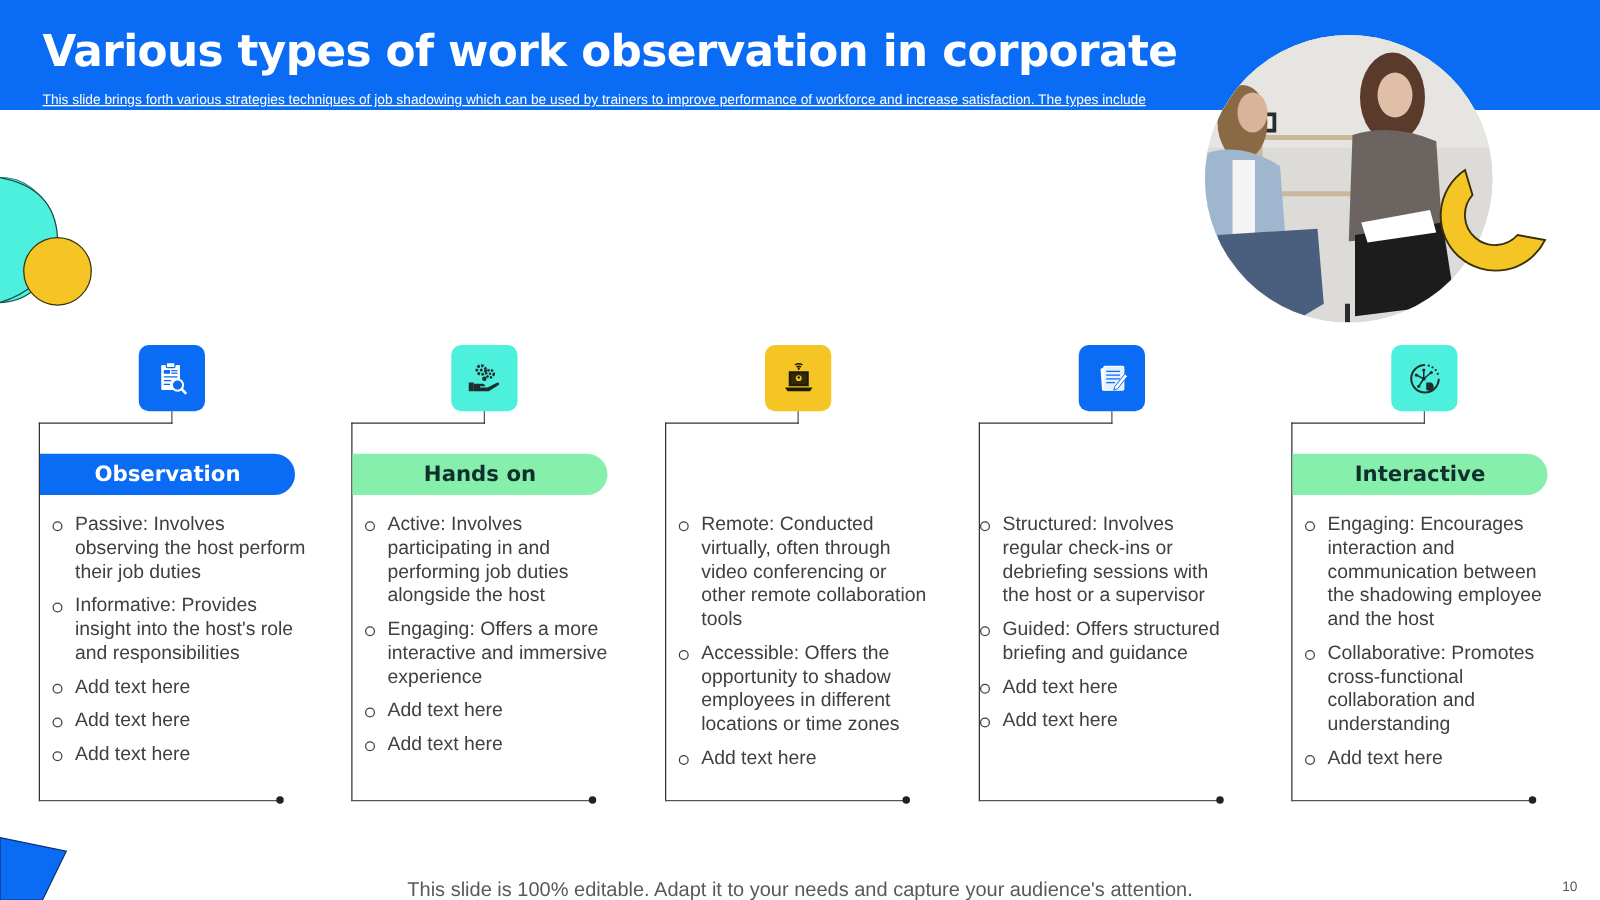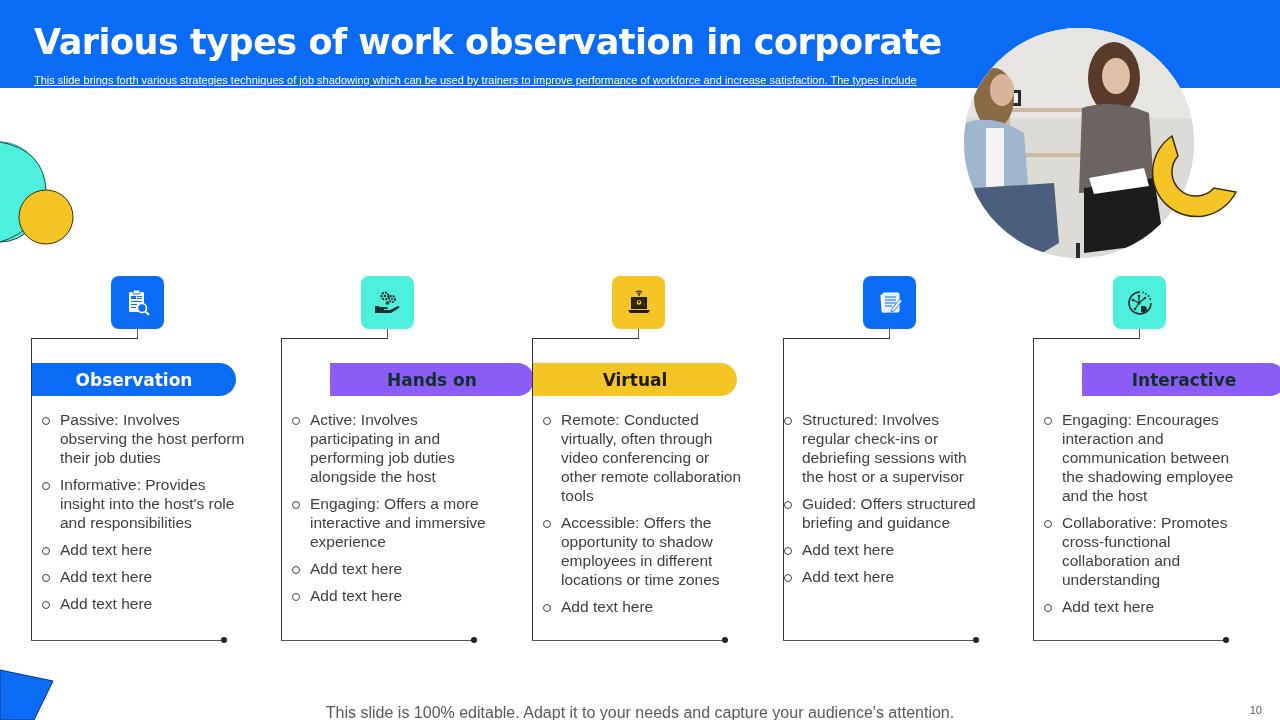--- a/index.html
+++ b/index.html
@@ -42,21 +42,21 @@
   .frame-left { position: absolute; top: 62px; width: 1px; height: 303px; background: #333; }
   .frame-bottom { position: absolute; top: 364px; height: 1px; background: #555; }
   .frame-dot { position: absolute; top: 361px; width: 6px; height: 6px; border-radius: 50%; background: #222; }
 
   .pill {
     position: absolute; top: 87px; height: 33px; border-radius: 0 17px 17px 0;
     display: flex; align-items: center; justify-content: center;
     font-family: "DejaVu Sans", sans-serif; font-weight: bold; font-size: 17px; text-align: right;
   }
   .pill.blue { background: #0a6cf5; color: #ffffff; }
-  .pill.teal { background: #8b5cf6; color: #10302e; margin-left: 48px; }
+  .pill.teal { background: #86efac; color: #10302e; }
   .pill.yellow { background: #f4c524; color: #1e1a05; }
 
   .bullets { position: absolute; top: 134px; list-style: none; }
   .bullets li {
     position: relative; padding-left: 19px; margin-bottom: 8px;
     font-size: 15.5px; line-height: 19px; color: #404040;
   }
   .bullets li::before {
     content: ""; position: absolute; left: 1px; top: 7px; width: 6px; height: 6px;
     border: 1px solid #404040; border-radius: 50%;
@@ -185,21 +185,20 @@
       <circle cx="16" cy="15.5" r="2.3" fill="#f4c524"></circle>
       <circle cx="16" cy="15" r="1" fill="#1e1a05"></circle>
       <path d="M5 23 L27 23 L25 26 L7 26 Z" fill="#1e1a05"></path>
     </svg>
   </div>
   <div class="connector-v" style="left:106px;"></div>
   <div class="connector-h" style="left:0; width:107px;"></div>
   <div class="frame-left" style="left:0;"></div>
   <div class="frame-bottom" style="left:0; width:194px;"></div>
   <div class="frame-dot" style="left:190px;"></div>
-  <div class="pill yellow" style="left:1px; width:204px;">Virtual</div>
   <ul class="bullets" style="left:10px; width:205px;">
     <li>Remote: Conducted virtually,  often through video conferencing or other remote collaboration tools</li>
     <li>Accessible: Offers the opportunity to shadow employees in different locations or time zones</li>
     <li>Add text here</li>
   </ul>
 </div>
 
 <div class="col" style="left:783px;">
   <div class="icon-box" style="left:80px; background:#0a6cf5;">
     <svg viewBox="0 0 32 32">

